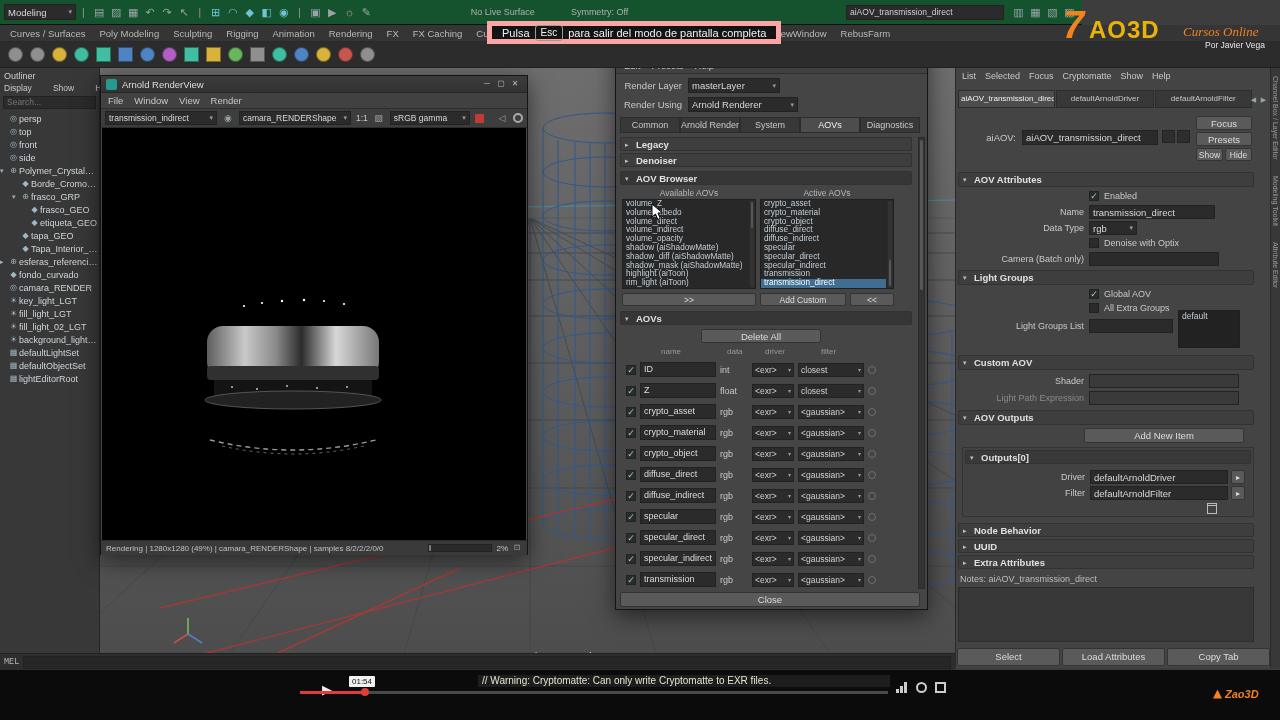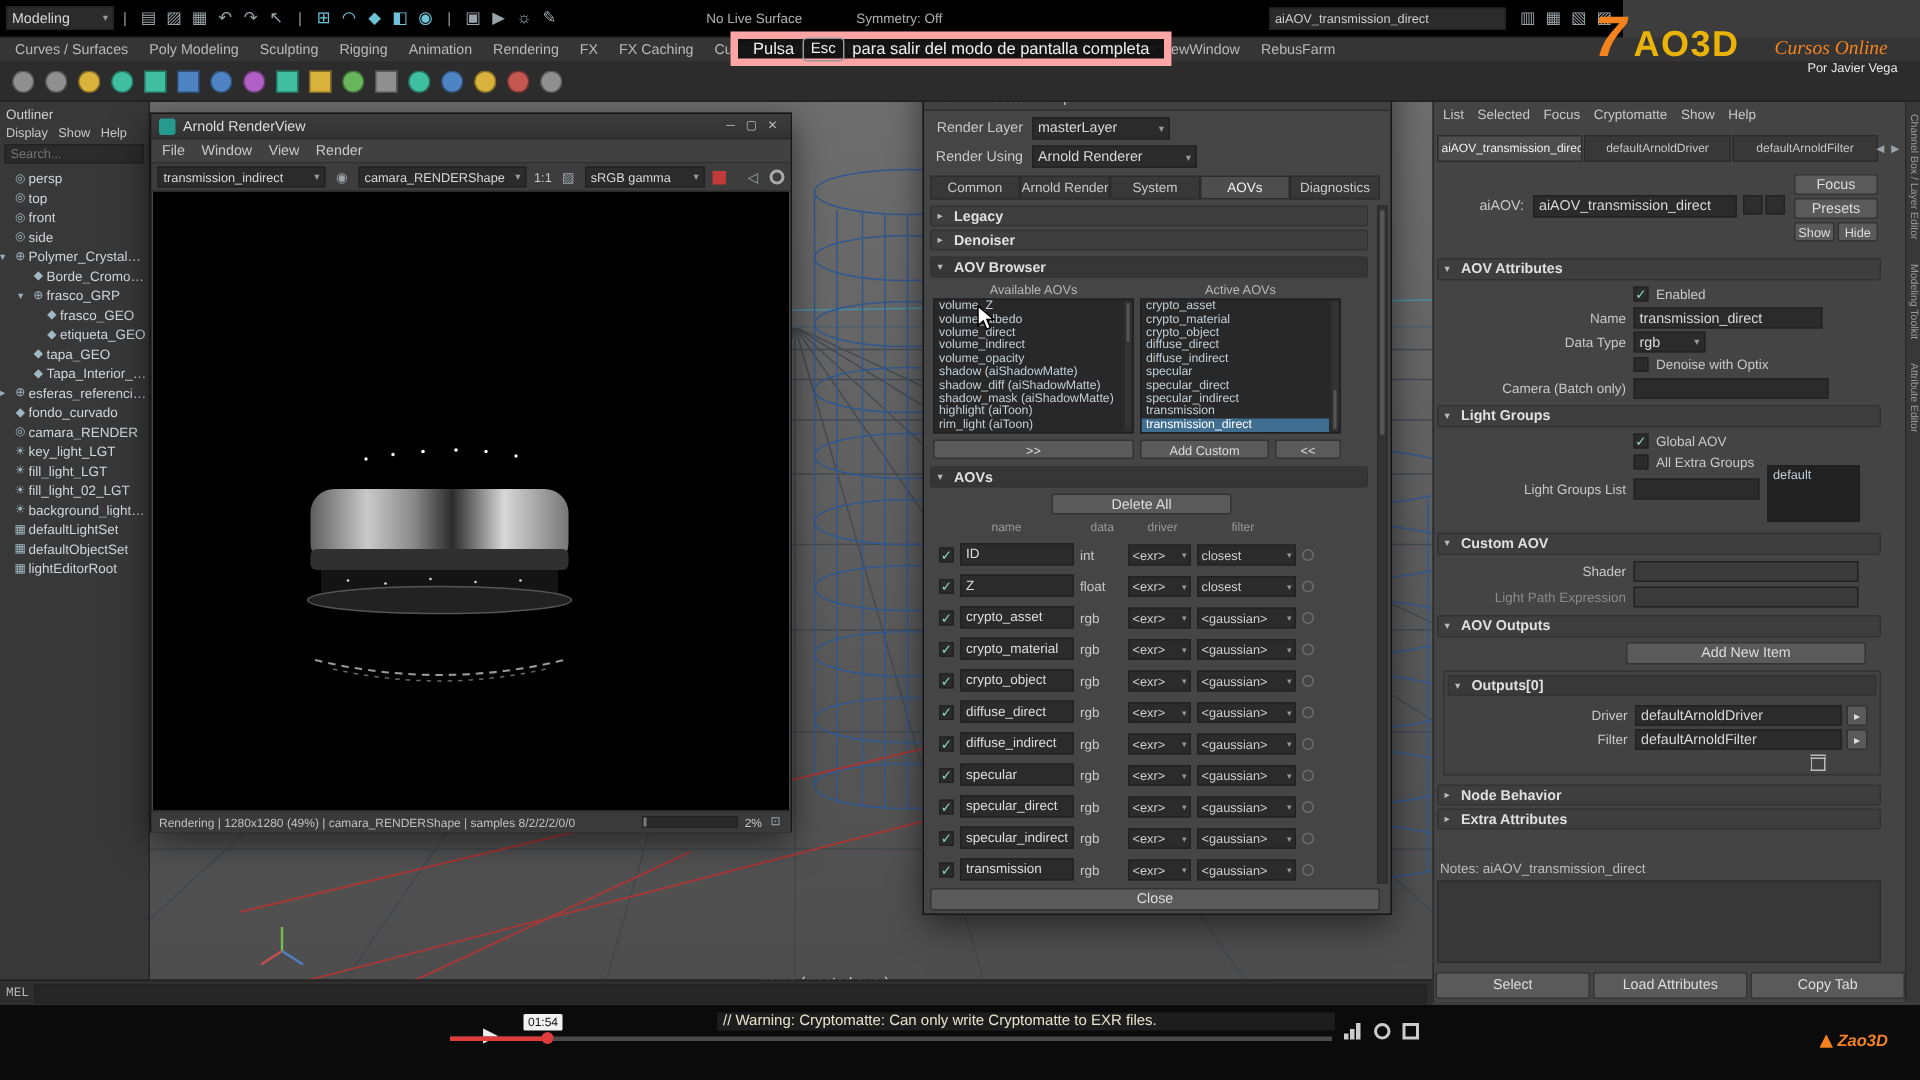--- a/index.html
+++ b/index.html
@@ -122,21 +122,21 @@
 
       <g stroke-width="1.6">
         <line x1="88" y1="566" x2="88" y2="550" stroke="#6fbf4f"></line>
         <line x1="88" y1="566" x2="74" y2="575" stroke="#c45050"></line>
         <line x1="88" y1="566" x2="102" y2="575" stroke="#5080c4"></line>
       </g>
     </svg>
     <div class="abs txt" style="left:360px;top:582px;width:180px;text-align:center;color:#e6e6e6;font-size:9.5px">persp (masterLayer)</div>
   </div>
 
-  <div class="abs" style="left:0;top:0;width:1082px;height:25px;background:#000000;border-bottom:1px solid #111;display:flex;align-items:center;gap:6px;padding:0 4px;z-index:5">
+  <div class="abs" style="left:0;top:0;width:1082px;height:25px;background:#14532d;border-bottom:1px solid #111;display:flex;align-items:center;gap:6px;padding:0 4px;z-index:5">
     <div class="drp" style="width:72px;height:16px">
       <span>Modeling</span>
         <span class="car">▾</span>
     </div>
     <span class="txt dim">|</span>
     <div style="display:flex">
         <span class="tico">▤</span>
         <span class="tico">▨</span>
         <span class="tico">▦</span>
         <span class="tico">↶</span>
@@ -206,21 +206,21 @@
         <span class="shelfico" style="background: rgb(63, 191, 159); border-radius: 50%;"></span>
         <span class="shelfico" style="background: rgb(79, 132, 196); border-radius: 50%;"></span>
         <span class="shelfico" style="background: rgb(217, 178, 60); border-radius: 50%;"></span>
         <span class="shelfico" style="background: rgb(196, 87, 79); border-radius: 50%;"></span>
         <span class="shelfico" style="background: rgb(143, 143, 143); border-radius: 50%;"></span>
       </div>
   </div>
 
   <div class="abs" style="left:0;top:68px;width:100px;height:600px;background:#383838;border-right:1px solid #262626;z-index:2">
     <div class="txt" style="padding:3px 4px 1px;font-size:9px;color:#cfcfcf">Outliner</div>
-    <div class="menurow" style="padding:1px 4px;gap:7px;font-size:8.5px">
+    <div class="menurow" style="padding:1px 4px;gap:21px;font-size:8.5px">
         <span>Display</span>
         <span>Show</span>
         <span>Help</span>
       </div>
     <input class="fld" style="margin: 2px 3px; width: 93px; height: 13px; font-size: 8.5px; display: block;" placeholder="Search...">
     <div style="padding-top:1px">
         <div class="oli">
         <span class="exp"></span>
         <span class="oic">◎</span>
         <span style="overflow:hidden;text-overflow:ellipsis">persp</span>
@@ -754,20 +754,23 @@
       <span class="albl" style="left:-6px;top:40px">Filter</span>
       <div class="fld" style="position:absolute;left:127px;top:38px;width:138px;height:14px">defaultArnoldFilter</div>
       <div class="btn" style="position:absolute;left:268px;top:38px;width:14px;height:14px;font-size:8px;line-height:13px">▸</div>
       <span style="position:absolute;left:244px;top:55px;width:10px;height:11px;border:1px solid #bbb;border-top:3px double #bbb;display:inline-block"></span>
     </div>
     <div style="position:absolute;left:2px;top:455px;width:296px;display:flex;flex-direction:column;gap:2px">
         <div class="sec" style="height:14px">
         <span class="tri">▸</span><span>Node Behavior</span>
       </div>
         <div class="sec" style="height:14px">
+        <span class="tri">▸</span><span>UUID</span>
+      </div>
+        <div class="sec" style="height:14px">
         <span class="tri">▸</span><span>Extra Attributes</span>
       </div>
       </div>
     <span class="txt" style="position:absolute;left:4px;top:506px;font-size:9px;color:#bdbdbd">Notes: aiAOV_transmission_direct</span>
     <div style="position:absolute;left:2px;top:519px;width:296px;height:55px;background:#383838;border:1px solid #2c2c2c"></div>
     <div class="abs" style="left:0;top:580px;width:315px;height:18px;display:flex;gap:2px;padding:0 1px">
         <div class="btn" style="flex:1;line-height:16px">Select</div>
         <div class="btn" style="flex:1;line-height:16px">Load Attributes</div>
         <div class="btn" style="flex:1;line-height:16px">Copy Tab</div>
       </div>

